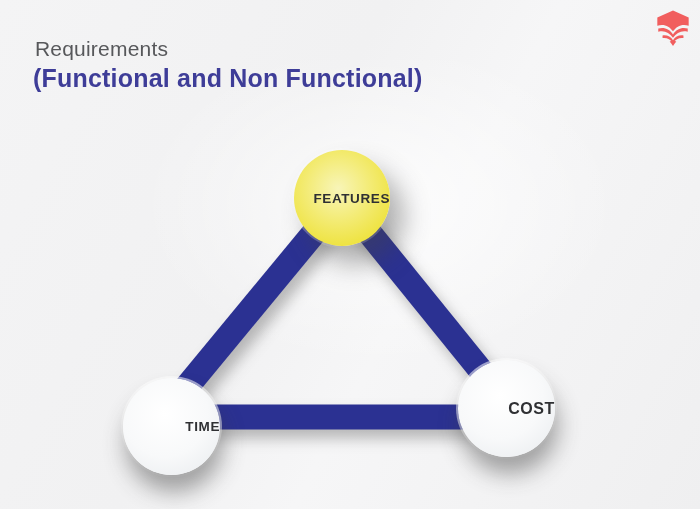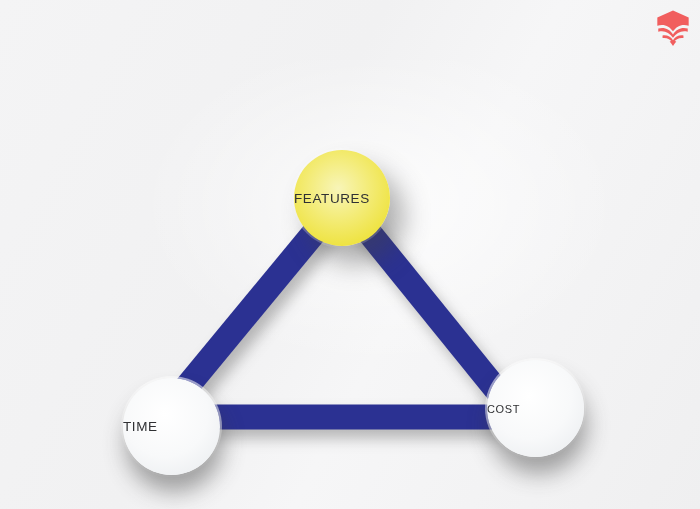--- a/index.html
+++ b/index.html
@@ -54,22 +54,22 @@
     stroke: #2b3192;
     stroke-width: 25;
     stroke-linecap: butt;
   }
   .edge-group { filter: drop-shadow(6px 9px 7px rgba(40,40,40,0.30)); }
 
   
   .node {
     position: absolute;
     border-radius: 50%;
-    display: flex; align-items: center; justify-content: flex-start;
-    font-weight: 400;
+    display: flex; align-items: center; justify-content: flex-end;
+    font-weight: 700;
     color: #2f3033;
     letter-spacing: 0.6px;
     z-index: 3;
   }
   .node-features {
     left: 294px; top: 150px;
     width: 96px; height: 96px;
     font-size: 13.5px;
     background: radial-gradient(circle at 46% 40%, #f8f5b8 0%, #f3eb74 42%, #eee23c 78%, #e9db23 100%);
     box-shadow: 14px 18px 26px rgba(70,70,70,0.42),
@@ -77,33 +77,37 @@
   }
   .node-time {
     left: 123px; top: 378px;
     width: 97px; height: 97px;
     font-size: 13.5px;
     background: radial-gradient(circle at 43% 37%, #ffffff 0%, #f8f9fa 52%, #e7eaed 100%);
     box-shadow: 3px 17px 22px rgba(60,60,60,0.45),
                 0 0 0 2px rgba(255,255,255,0.55);
   }
   .node-cost {
-    left: 487px; top: 360px;
+    left: 458px; top: 360px;
     width: 97px; height: 97px;
-    font-size: 11px;
+    font-size: 16px;
     background: radial-gradient(circle at 43% 37%, #ffffff 0%, #f8f9fa 52%, #e7eaed 100%);
     box-shadow: 3px 17px 22px rgba(60,60,60,0.45),
                 0 0 0 2px rgba(255,255,255,0.55);
   }
 </style>
 </head>
 <body>
 
 <div class="slide">
 
+  <div class="header">
+    <div class="title">Requirements</div>
+    <div class="subtitle">(Functional and Non Functional)</div>
+  </div>
 
   <div class="logo">
     <svg viewBox="0 0 40 40" aria-hidden="true">
       <g fill="#F15E5E">
         <path d="M20 1.5 L36.5 9 L36.5 17.5 C29 15.5 24 18 20 23.5 C16 18 11 15.5 3.5 17.5 L3.5 9 Z"></path>
         <path d="M4.5 20.5 C11 18.8 16.5 21.2 20 26.8 C23.5 21.2 29 18.8 35.5 20.5 L35.5 24 C29 22.4 24 24.8 20 30.2 C16 24.8 11 22.4 4.5 24 Z"></path>
         <path d="M9 27.8 C14 27.2 17.5 29 20 33 C22.5 29 26 27.2 31 27.8 L31 30.6 C26.4 30 23 31.8 20 35.8 C17 31.8 13.6 30 9 30.6 Z"></path>
         <path d="M16.5 34.2 C18.8 33.6 21.2 33.6 23.5 34.2 C22.2 35.6 21 37.2 20 39 C19 37.2 17.8 35.6 16.5 34.2 Z"></path>
       </g>
     </svg>

